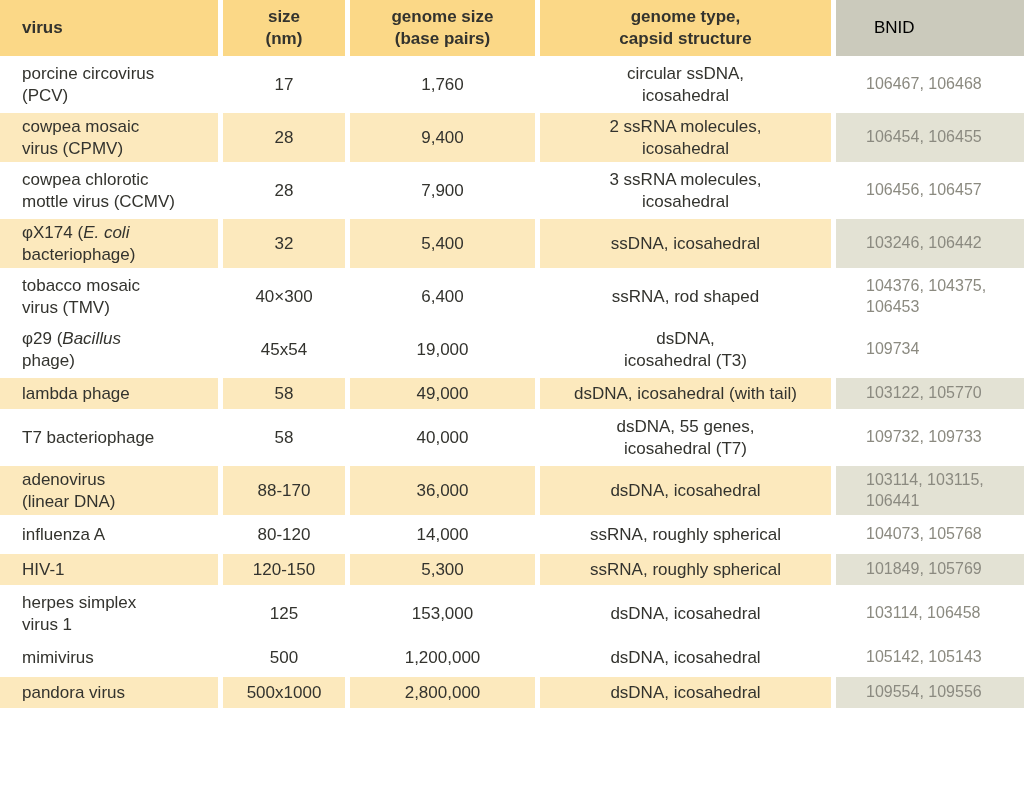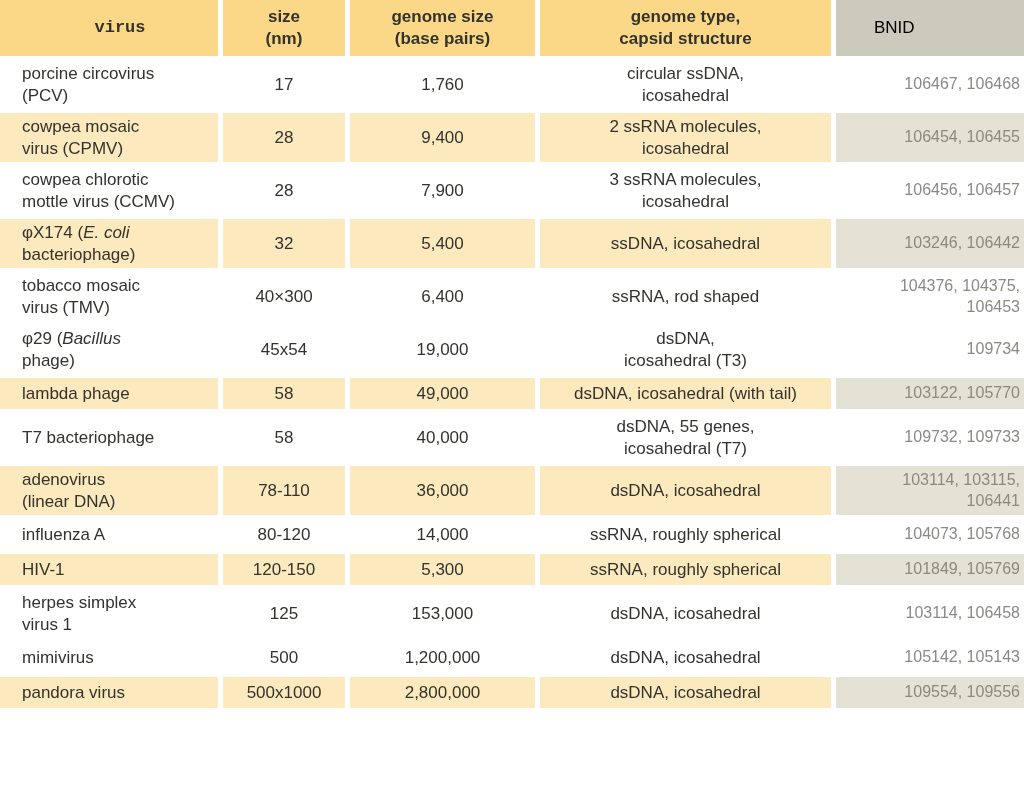--- a/index.html
+++ b/index.html
@@ -36,33 +36,33 @@
 
   thead tr{height:56px;}
   tr.tall{height:53px;padding-left:8px;}
   tr.short{height:35px;}
 
   thead th{
     background:var(--header-yellow);
     font-weight:bold;
     text-align:center;
   }
-  thead th.c-virus{text-align:center;padding-left:22px;font-family:Liberation Mono, monospace;}
+  thead th.c-virus{text-align:left;padding-left:22px;}
   thead th.c-bnid{
     background:var(--bnid-header);
     font-weight:normal;
     color:#000000;
     text-align:left;
     padding-left:38px;
   }
 
   td.c-virus{text-align:left;padding-left:22px;padding-right:4px;}
   td.c-size,td.c-gsize,td.c-gtype{text-align:center;}
   td.c-bnid{
-    text-align:right;padding-left:30px;padding-right:4px;
+    text-align:left;padding-left:30px;padding-right:4px;
     color:var(--bnid-text);
     font-size:16px;
   }
   tr.white td{background:#ffffff;}
   tr.yellow td{background:var(--row-yellow);}
   tr.white td.c-bnid{background:#ffffff;}
   tr.yellow td.c-bnid{background:var(--bnid-cell);margin-left:32px;}
   i{font-style:italic;}
 </style>
 </head>
@@ -137,21 +137,21 @@
       </tr>
       <tr class="white tall">
         <td class="c-virus">T7 bacteriophage</td>
         <td class="c-size">58</td>
         <td class="c-gsize">40,000</td>
         <td class="c-gtype">dsDNA, 55 genes,<br>icosahedral  (T7)</td>
         <td class="c-bnid">109732, 109733</td>
       </tr>
       <tr class="yellow tall">
         <td class="c-virus">adenovirus<br>(linear DNA)</td>
-        <td class="c-size">78-110</td>
+        <td class="c-size">88-170</td>
         <td class="c-gsize">36,000</td>
         <td class="c-gtype">dsDNA, icosahedral</td>
         <td class="c-bnid">103114, 103115,<br>106441</td>
       </tr>
       <tr class="white short">
         <td class="c-virus">influenza A</td>
         <td class="c-size">80-120</td>
         <td class="c-gsize">14,000</td>
         <td class="c-gtype">ssRNA, roughly spherical</td>
         <td class="c-bnid">104073, 105768</td>

